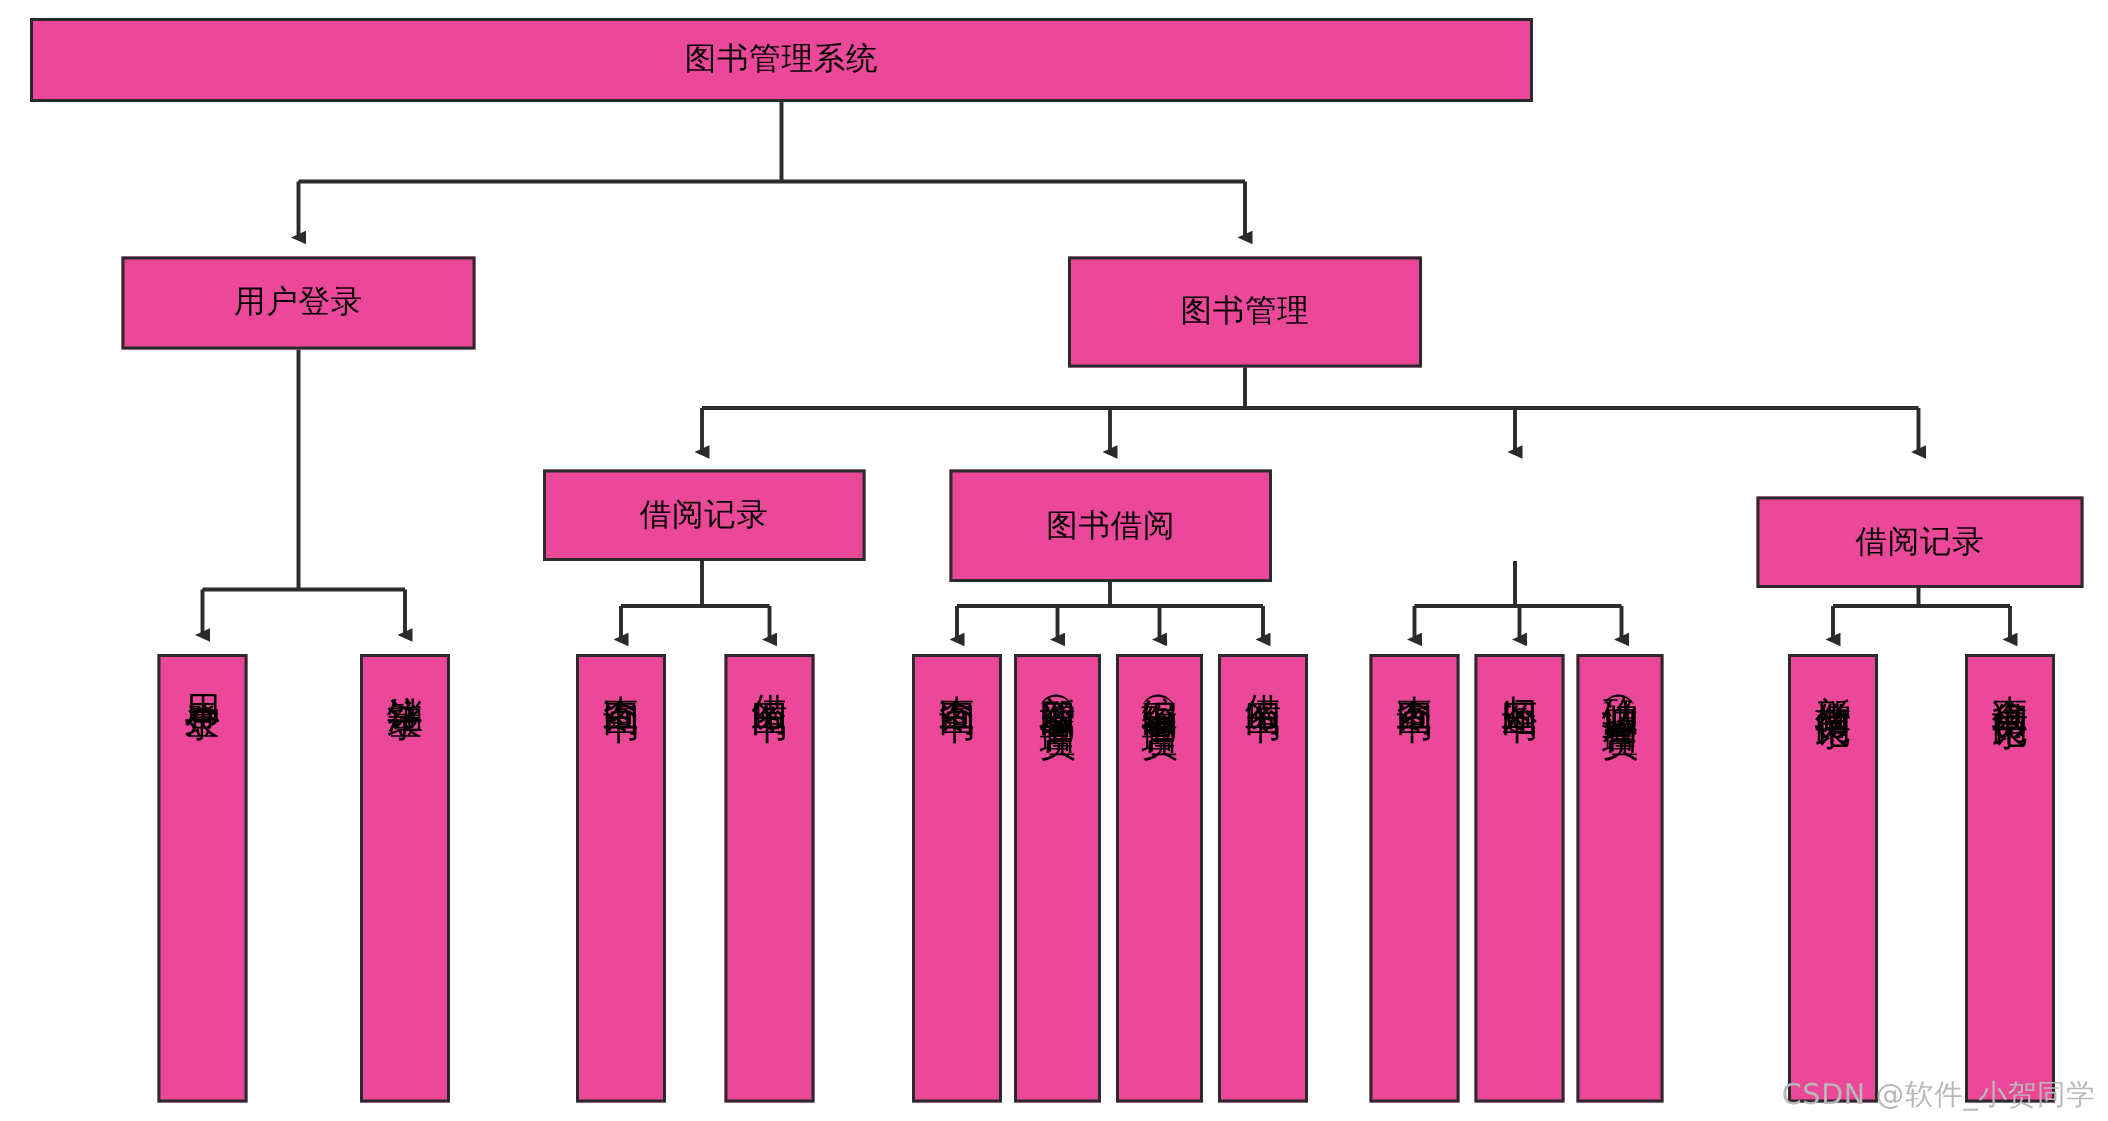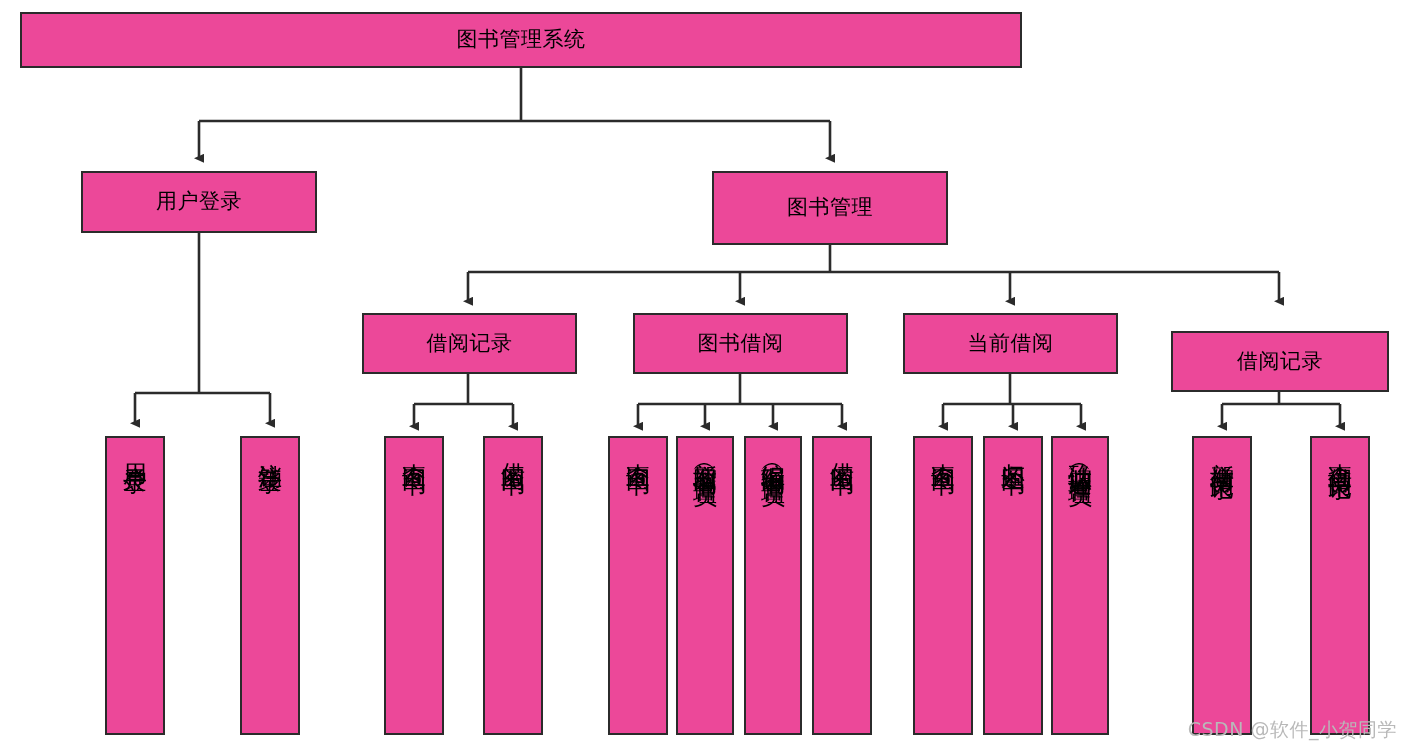--- a/index.html
+++ b/index.html
@@ -132,25 +132,22 @@
   <div class="node horiz" style="left:81px; top:171px; width:236px; height:62px;">
     <span class="label">用户登录</span>
   </div>
   <div class="node horiz" style="left:712px; top:171px; width:236px; height:74px;">
     <span class="label">图书管理</span>
   </div>
 
   <div class="node horiz" style="left:362px; top:313px; width:215px; height:61px;">
     <span class="label">借阅记录</span>
   </div>
-  <div class="node horiz" style="left:633px; top:313px; width:215px; height:61px;">
+  <div class="node horiz" style="left:633px; top:313px; width:215px; height:75px;">
     <span class="label">图书借阅</span>
-  </div>
-  <div class="node horiz" style="left:903px; top:313px; width:215px; height:61px;">
-    <span class="label">当前借阅</span>
   </div>
   <div class="node horiz" style="left:1171px; top:331px; width:218px; height:61px;">
     <span class="label">借阅记录</span>
   </div>
 
   <div class="node vert" style="left:105px; top:436px; width:60px; height:299px;">
     <span class="label">用户登录</span>
   </div>
   <div class="node vert" style="left:240px; top:436px; width:60px; height:299px;">
     <span class="label">注销登录</span>

